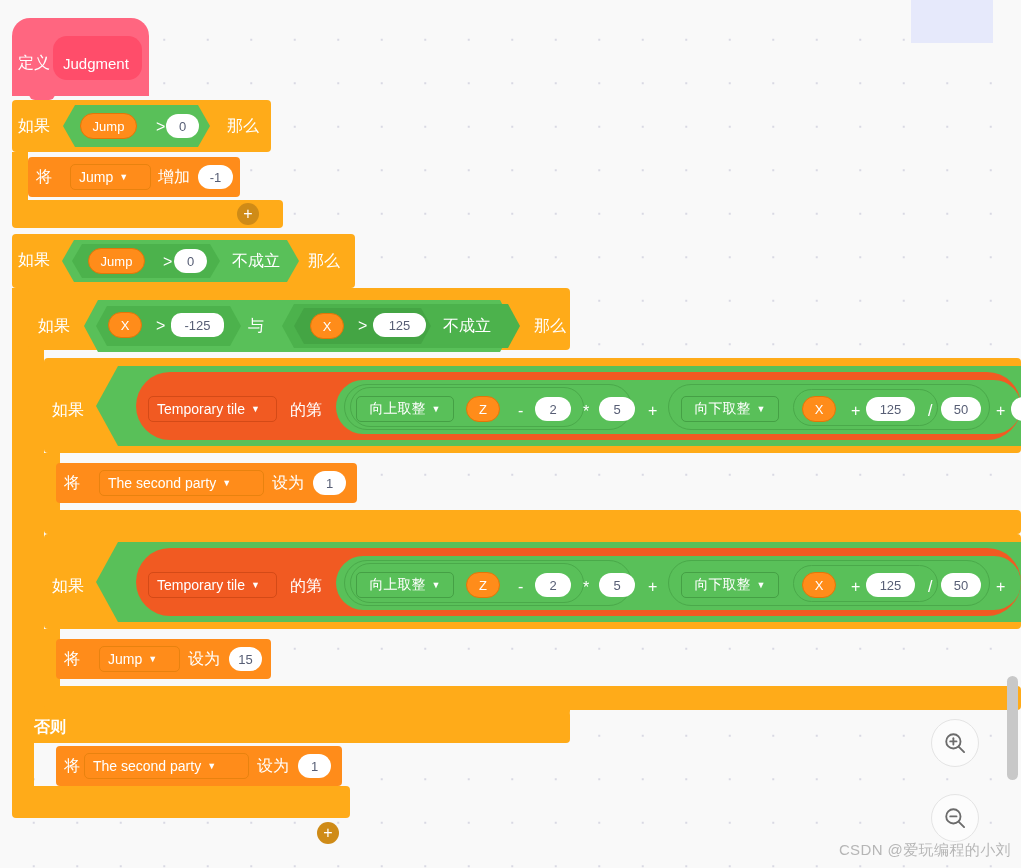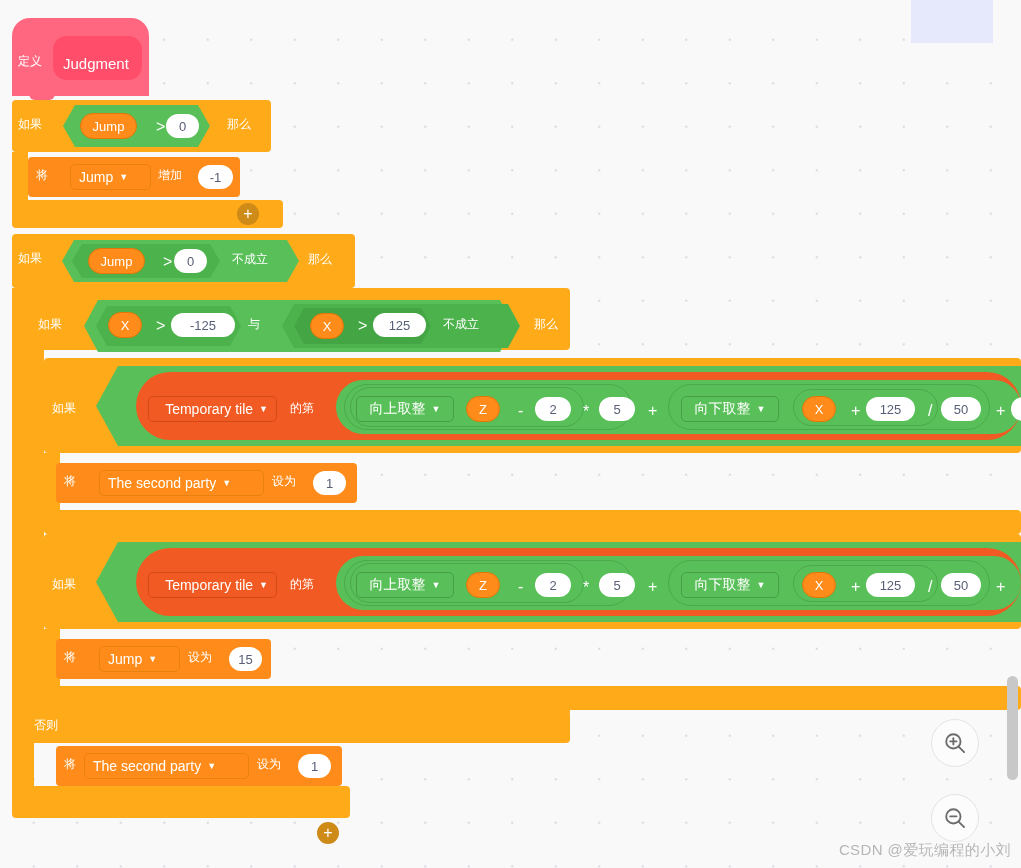--- a/index.html
+++ b/index.html
@@ -25,42 +25,42 @@
   
   .blk{position:absolute;box-sizing:border-box;}
   .ctrl{background:#FFAB19;}
   .var{background:#FF8C1A;}          
   .list{background:#F15A22;}          
   .define{background:#FF6680;}        
   .define-inner{background:#FF4D6A;}
 
   .lbl{color:#fff;font-size:15px;line-height:1;white-space:nowrap;
        position:absolute;font-weight:400;}
-  .lbl.cn{font-size:12px;}
+  .lbl.cn{font-size:16px;}
 
   
   .num{
     position:absolute;background:#fff;border-radius:999px;
     color:#575E75;font-size:13px;display:flex;align-items:center;
     justify-content:center;height:24px;box-sizing:border-box;
   }
   
   .pill{
     position:absolute;background:#FF8C1A;border-radius:999px;color:#fff;
     font-size:13px;display:flex;align-items:center;justify-content:center;
     height:26px;box-sizing:border-box;border:1px solid #e27608;
   }
   
   .dd{
     position:absolute;border-radius:5px;color:#fff;font-size:14px;
     display:flex;align-items:center;height:26px;padding:0 8px;
     box-sizing:border-box;white-space:nowrap;
   }
   .dd.var-dd{background:#FF8C1A;border:1px solid #e8820f;}
-  .dd.list-dd{background:#F15A22;border:1px solid #d44a17;justify-content:flex-end;}
+  .dd.list-dd{background:#F15A22;border:1px solid #d44a17;}
   .dd.oper-dd{background:#59C059;border:1px solid #45a045;}
   .caret{margin-left:6px;font-size:9px;line-height:1;}
 
   
   .plusbtn{
     position:absolute;width:22px;height:22px;border-radius:50%;
     background:#CF8B17;color:#fff;font-size:16px;line-height:21px;
     text-align:center;box-sizing:border-box;
   }
 
@@ -136,40 +136,40 @@
   <span class="lbl" style="left:163px;top:254px;font-size:16px;">&gt;</span>
   <div class="num" style="left:174px;top:249px;width:33px;">
     <span>0</span>
   </div>
   <span class="lbl cn" style="left:232px;top:253px;">不成立</span>
   <span class="lbl cn" style="left:308px;top:253px;">那么</span>
 
   <div class="blk ctrl" style="left:12px;top:288px;width:22px;height:425px;"></div>
 
   <div class="blk ctrl" style="left:12px;top:711px;width:558px;height:32px;border-radius:0 4px 4px 0;"></div>
-  <span class="lbl cn" style="left:34px;top:719px;">否则</span>
+  <span class="lbl cn" style="left:34px;top:719px;font-weight:bold;">否则</span>
   <div class="blk ctrl" style="left:12px;top:743px;width:22px;height:46px;"></div>
   <div class="blk ctrl" style="left:12px;top:786px;width:338px;height:32px;border-radius:0 4px 4px 4px;"></div>
   <div class="plusbtn" style="left:317px;top:822px;">
     <span>+</span>
   </div>
 
   <div class="blk ctrl" style="left:28px;top:288px;width:542px;height:62px;border-radius:4px;"></div>
   <span class="lbl cn" style="left:38px;top:318px;">如果</span>
 
   <div style="position:absolute;left:84px;top:300px;width:430px;height:52px;background:#59C059;
               clip-path:polygon(14px 0,416px 0,430px 26px,416px 52px,14px 52px,0 26px);"></div>
 
   <div style="position:absolute;left:96px;top:306px;width:145px;height:40px;background:#4CB24C;
               clip-path:polygon(11px 0,134px 0,145px 20px,134px 40px,11px 40px,0 20px);"></div>
   <div class="pill" style="left:108px;top:312px;width:34px;">
     <span>X</span>
   </div>
   <span class="lbl" style="left:156px;top:318px;font-size:16px;">&gt;</span>
-  <div class="num" style="left:171px;top:313px;width:64px;">
+  <div class="num" style="left:171px;top:313px;width:53px;border-radius:10px;">
     <span>-125</span>
   </div>
   <span class="lbl cn" style="left:248px;top:318px;">与</span>
 
   <div style="position:absolute;left:282px;top:304px;width:238px;height:44px;background:#4CB24C;
               clip-path:polygon(12px 0,226px 0,238px 22px,226px 44px,12px 44px,0 22px);"></div>
   <div style="position:absolute;left:294px;top:308px;width:137px;height:36px;background:#44A544;
               clip-path:polygon(10px 0,127px 0,137px 18px,127px 36px,10px 36px,0 18px);"></div>
   <div class="pill" style="left:310px;top:313px;width:34px;">
     <span>X</span>

